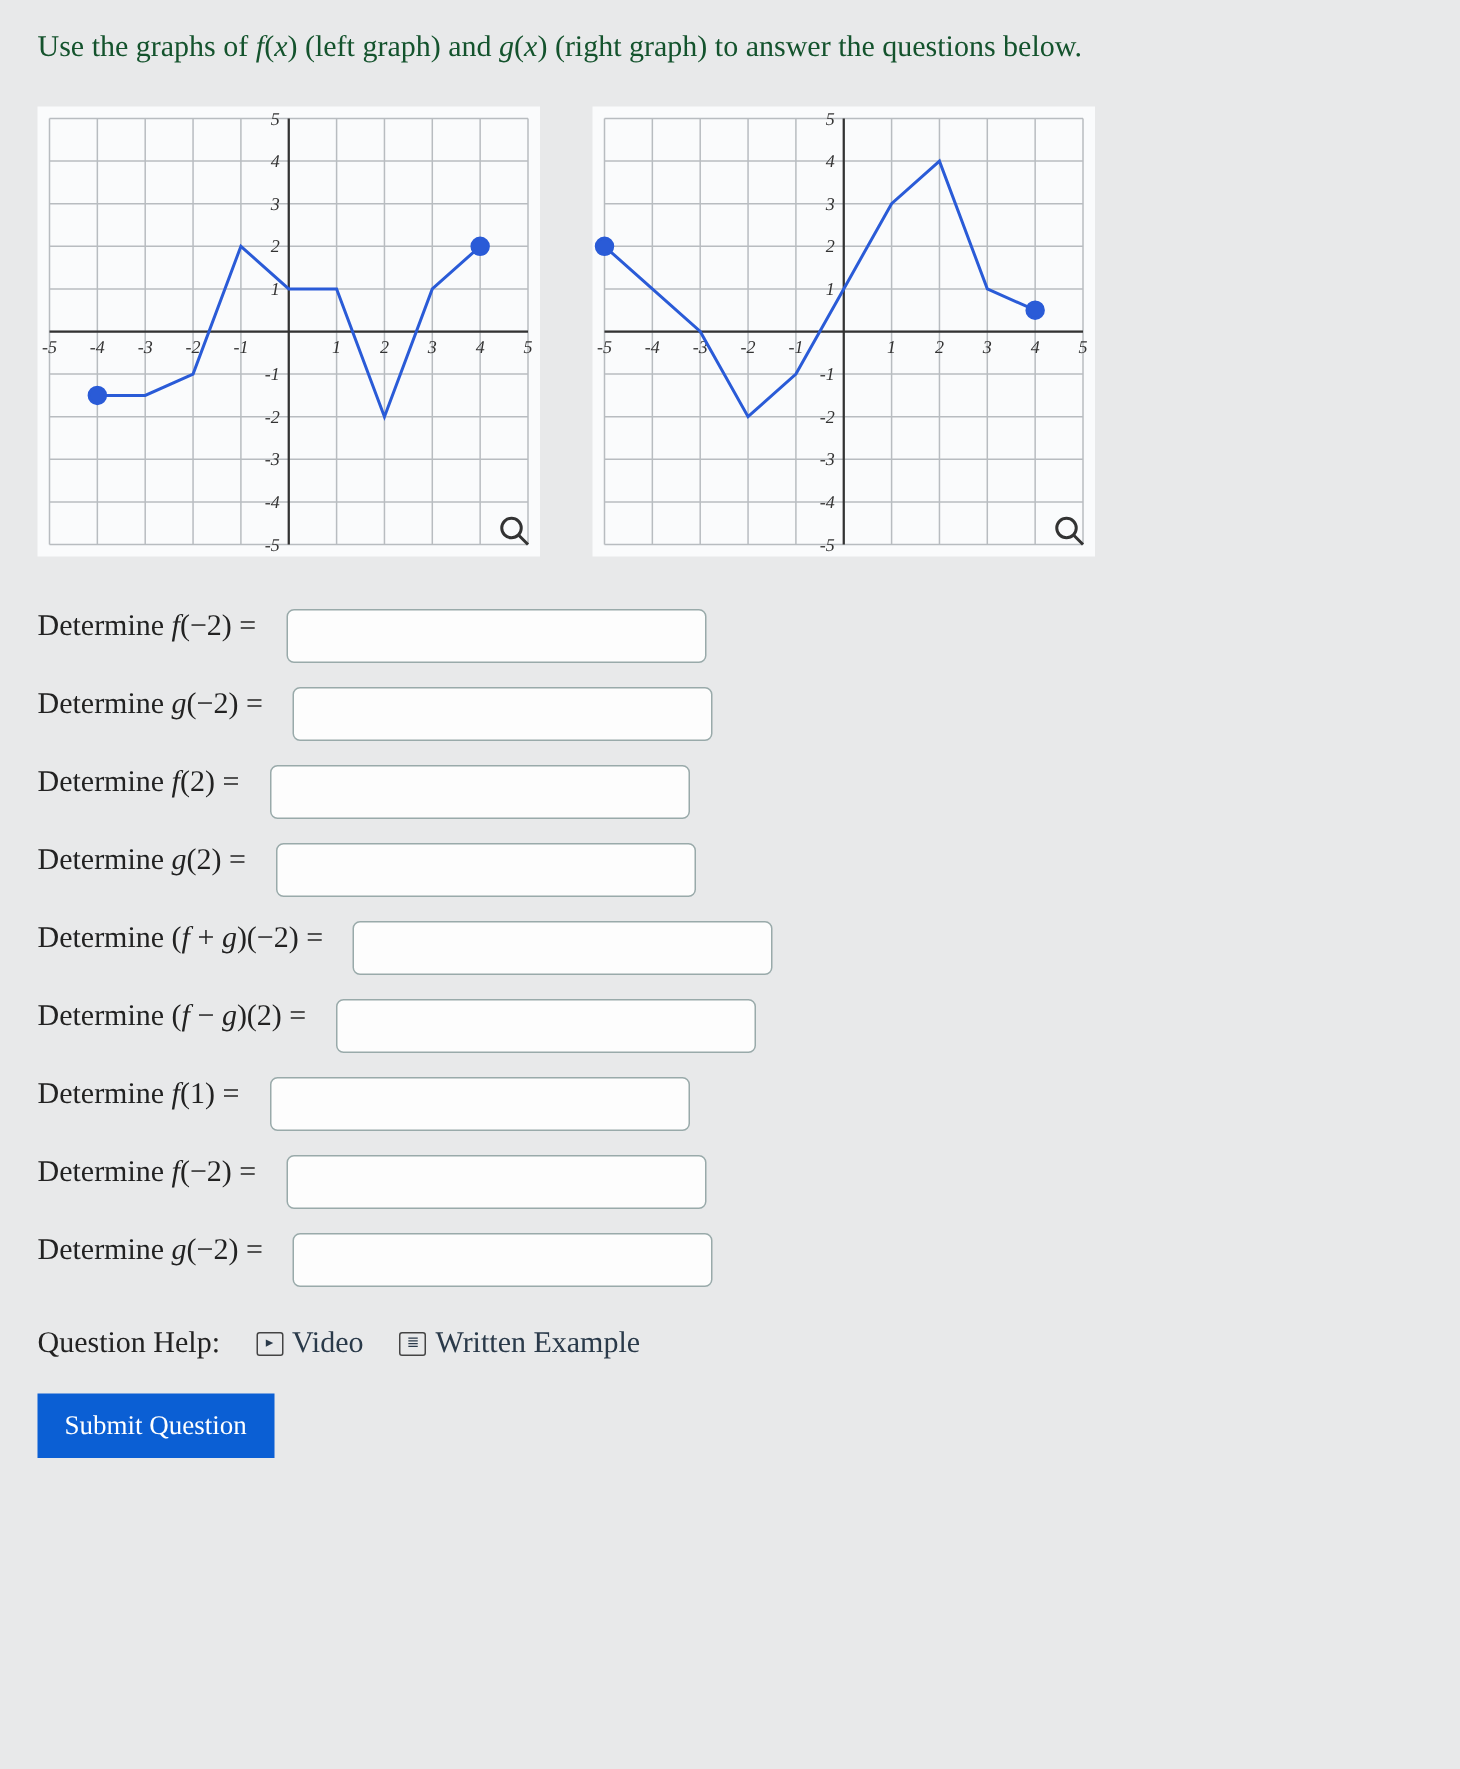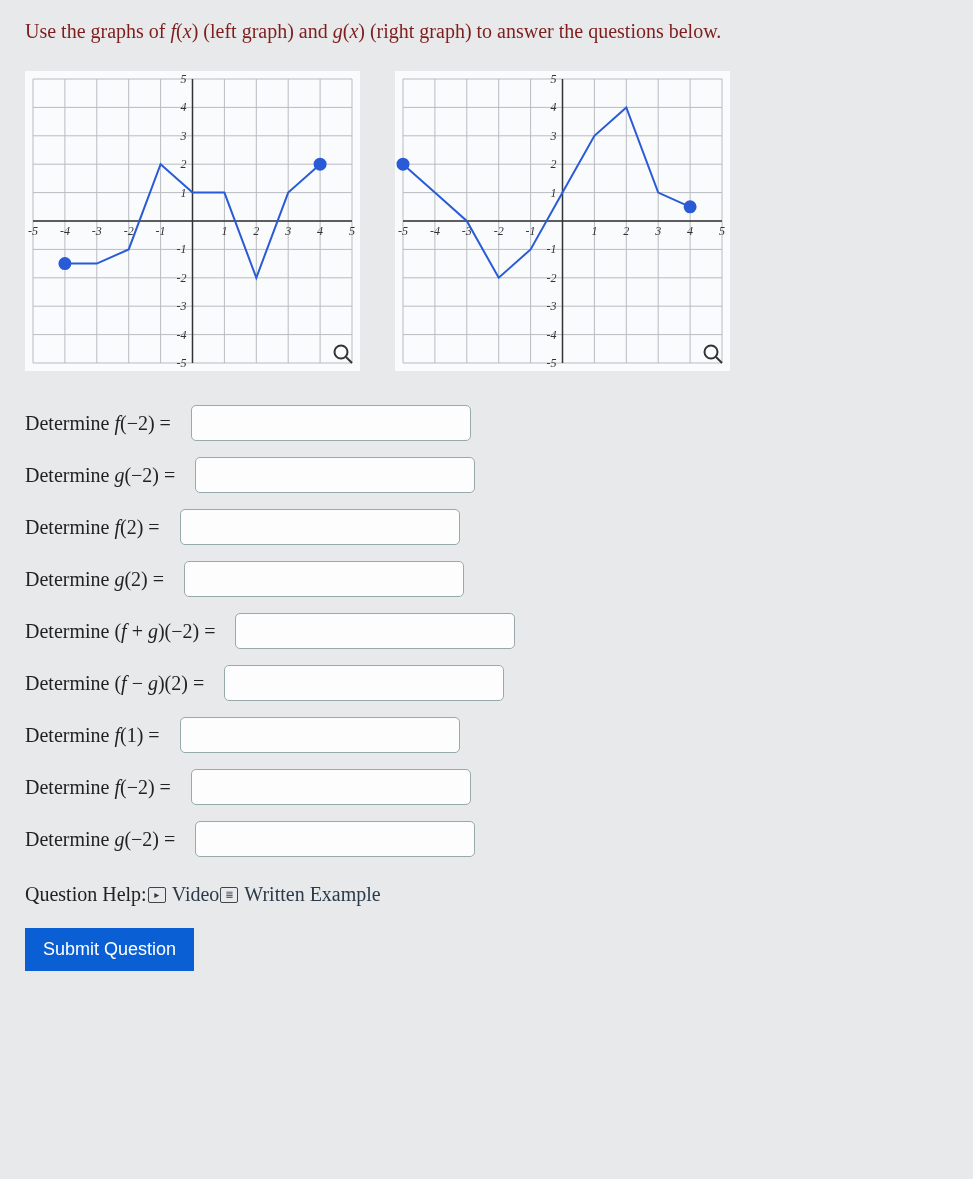--- a/index.html
+++ b/index.html
@@ -6,21 +6,21 @@
   body {
     margin: 0;
     padding: 20px 25px;
     font-family: Georgia, 'Times New Roman', serif;
     background: #e8e9ea;
     color: #222;
     width: 973px;
   }
   .instructions {
     font-size: 20px;
-    color: #7f1d1d;
+    color: #14532d;
     margin-bottom: 28px;
   }
   .graphs-row {
     display: flex;
     gap: 35px;
     margin-bottom: 30px;
   }
   .graph-wrap {
     position: relative;
   }
@@ -34,42 +34,41 @@
     cursor: pointer;
   }
   .questions {
     display: flex;
     flex-direction: column;
     gap: 16px;
     margin-top: 20px;
   }
   .qrow {
     display: flex;
-    align-items: center;
     gap: 20px;
     font-size: 20px;
   }
   .qlabel {
     white-space: nowrap;
   }
   .answer-input {
     height: 36px;
     width: 280px;
     border: 1px solid #9aa;
     border-radius: 5px;
     background: #fdfdfd;
     font-size: 18px;
     padding: 0 8px;
   }
   .help-row {
     margin-top: 26px;
     font-size: 20px;
     display: flex;
     align-items: center;
-    gap: 1px;
+    gap: 24px;
   }
   .help-link {
     display: inline-flex;
     align-items: center;
     gap: 6px;
     color: #2a3a4a;
     cursor: pointer;
   }
   .icon-box {
     display: inline-flex;
@@ -83,21 +82,21 @@
     line-height: 1;
   }
   .submit-btn {
     margin-top: 22px;
     background: #0b5fd4;
     color: #fff;
     border: none;
     padding: 11px 18px;
     font-size: 18px;
     cursor: pointer;
-    font-family: Liberation Sans, sans-serif;
+    font-family: Liberation Serif, serif;
   }
   .math-it { font-style: italic; }
 </style>
 </head>
 <body>
 
 
 
 <div class="instructions">
   Use the graphs of <span class="math-it">f</span>(<span class="math-it">x</span>) (left graph) and <span class="math-it">g</span>(<span class="math-it">x</span>) (right graph) to answer the questions below.

